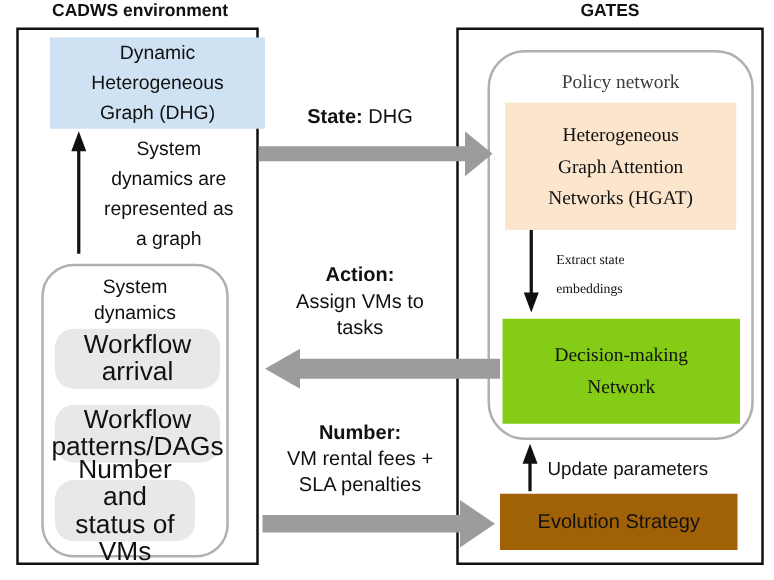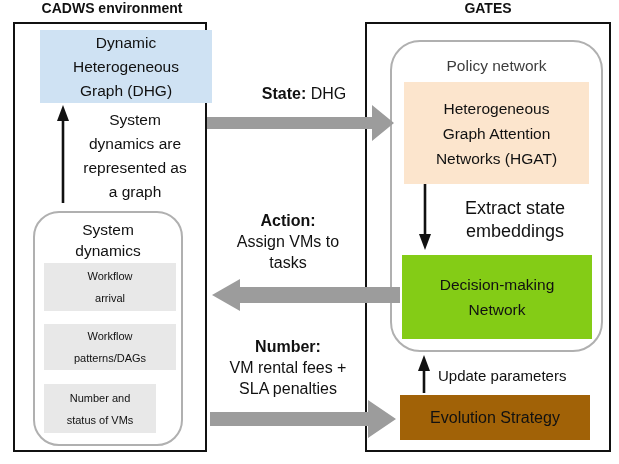--- a/index.html
+++ b/index.html
@@ -45,38 +45,39 @@
     text-align: center;
     font-size: 15.5px;
     line-height: 21px;
   }
   .gray-item {
     background: #e8e8e8;
     display: flex;
     align-items: center;
     justify-content: center;
     text-align: center;
-    font-size: 11px;
+    font-size: 21px;
     line-height: 22px;
+    border-radius: 15px;
   }
   .mid-label {
     text-align: center;
     font-size: 16px;
     line-height: 21px;
   }
   .mid-label b { font-weight: bold; }
   .mid-label .rest-block { display: block; }
   .caption {
     text-align: center;
     font-size: 15.5px;
     line-height: 24px;
   }
   .small-caption {
-    text-align: center;
-    font-size: 18px;
+    text-align: left;
+    font-size: 11px;
     line-height: 23px;
   }
   .policy-label {
     color: #3d3d3d;
   }
   #dhg-box        { background: #cfe2f3; }
   #hgat-box       { background: #fce5cd; line-height: 25px; }
   #decision-box   { background: #84cc16; line-height: 25px; }
   #evolution-box  { background: #a16207; font-size: 16px; }
   .arrow-layer {
@@ -110,29 +111,29 @@
     <div class="abs round-label prelines" style="left:0; top:6px; width:146px;">System
 dynamics</div>
     <div class="abs gray-item prelines" style="left:9px; top:50px; width:132px; height:48px;">Workflow
 arrival</div>
     <div class="abs gray-item prelines" style="left:9px; top:111px; width:132px; height:46px;">Workflow
 patterns/DAGs</div>
     <div class="abs gray-item prelines" style="left:9px; top:171px; width:112px; height:49px;">Number and
 status of VMs</div>
   </div>
 
-  <div class="abs mid-label" style="left:226px; top:83px; width:156px;"><b>State:</b><span> DHG</span></div>
+  <div class="abs mid-label" style="left:210px; top:83px; width:156px;"><b>State:</b><span> DHG</span></div>
 
   <div class="abs mid-label" style="left:210px; top:210px; width:156px;"><b>Action:</b><span class="rest-block prelines">Assign VMs to
 tasks</span></div>
 
   <div class="abs mid-label" style="left:210px; top:336px; width:156px;"><b>Number:</b><span class="rest-block prelines">VM rental fees +
 SLA penalties</span></div>
 
-  <div class="abs round-container" style="left:390px; top:40px; width:213px; height:312px; border-radius:30px;">
+  <div class="abs round-container" style="left:390px; top:40px; width:213px; height:312px; border-radius:30px;font-family:Liberation Serif, serif;">
     <div class="abs round-label policy-label" style="left:0; top:13px; width:209px;">Policy network</div>
     <div class="abs fill-box prelines" id="hgat-box" style="left:12px; top:40px; width:185px; height:102px;">Heterogeneous
 Graph Attention
 Networks (HGAT)</div>
     <div class="abs small-caption prelines" style="left:53px; top:155px; width:140px;">Extract state
 embeddings</div>
     <div class="abs fill-box prelines" id="decision-box" style="left:10px; top:213px; width:190px; height:84px;">Decision-making
 Network</div>
   </div>
 

